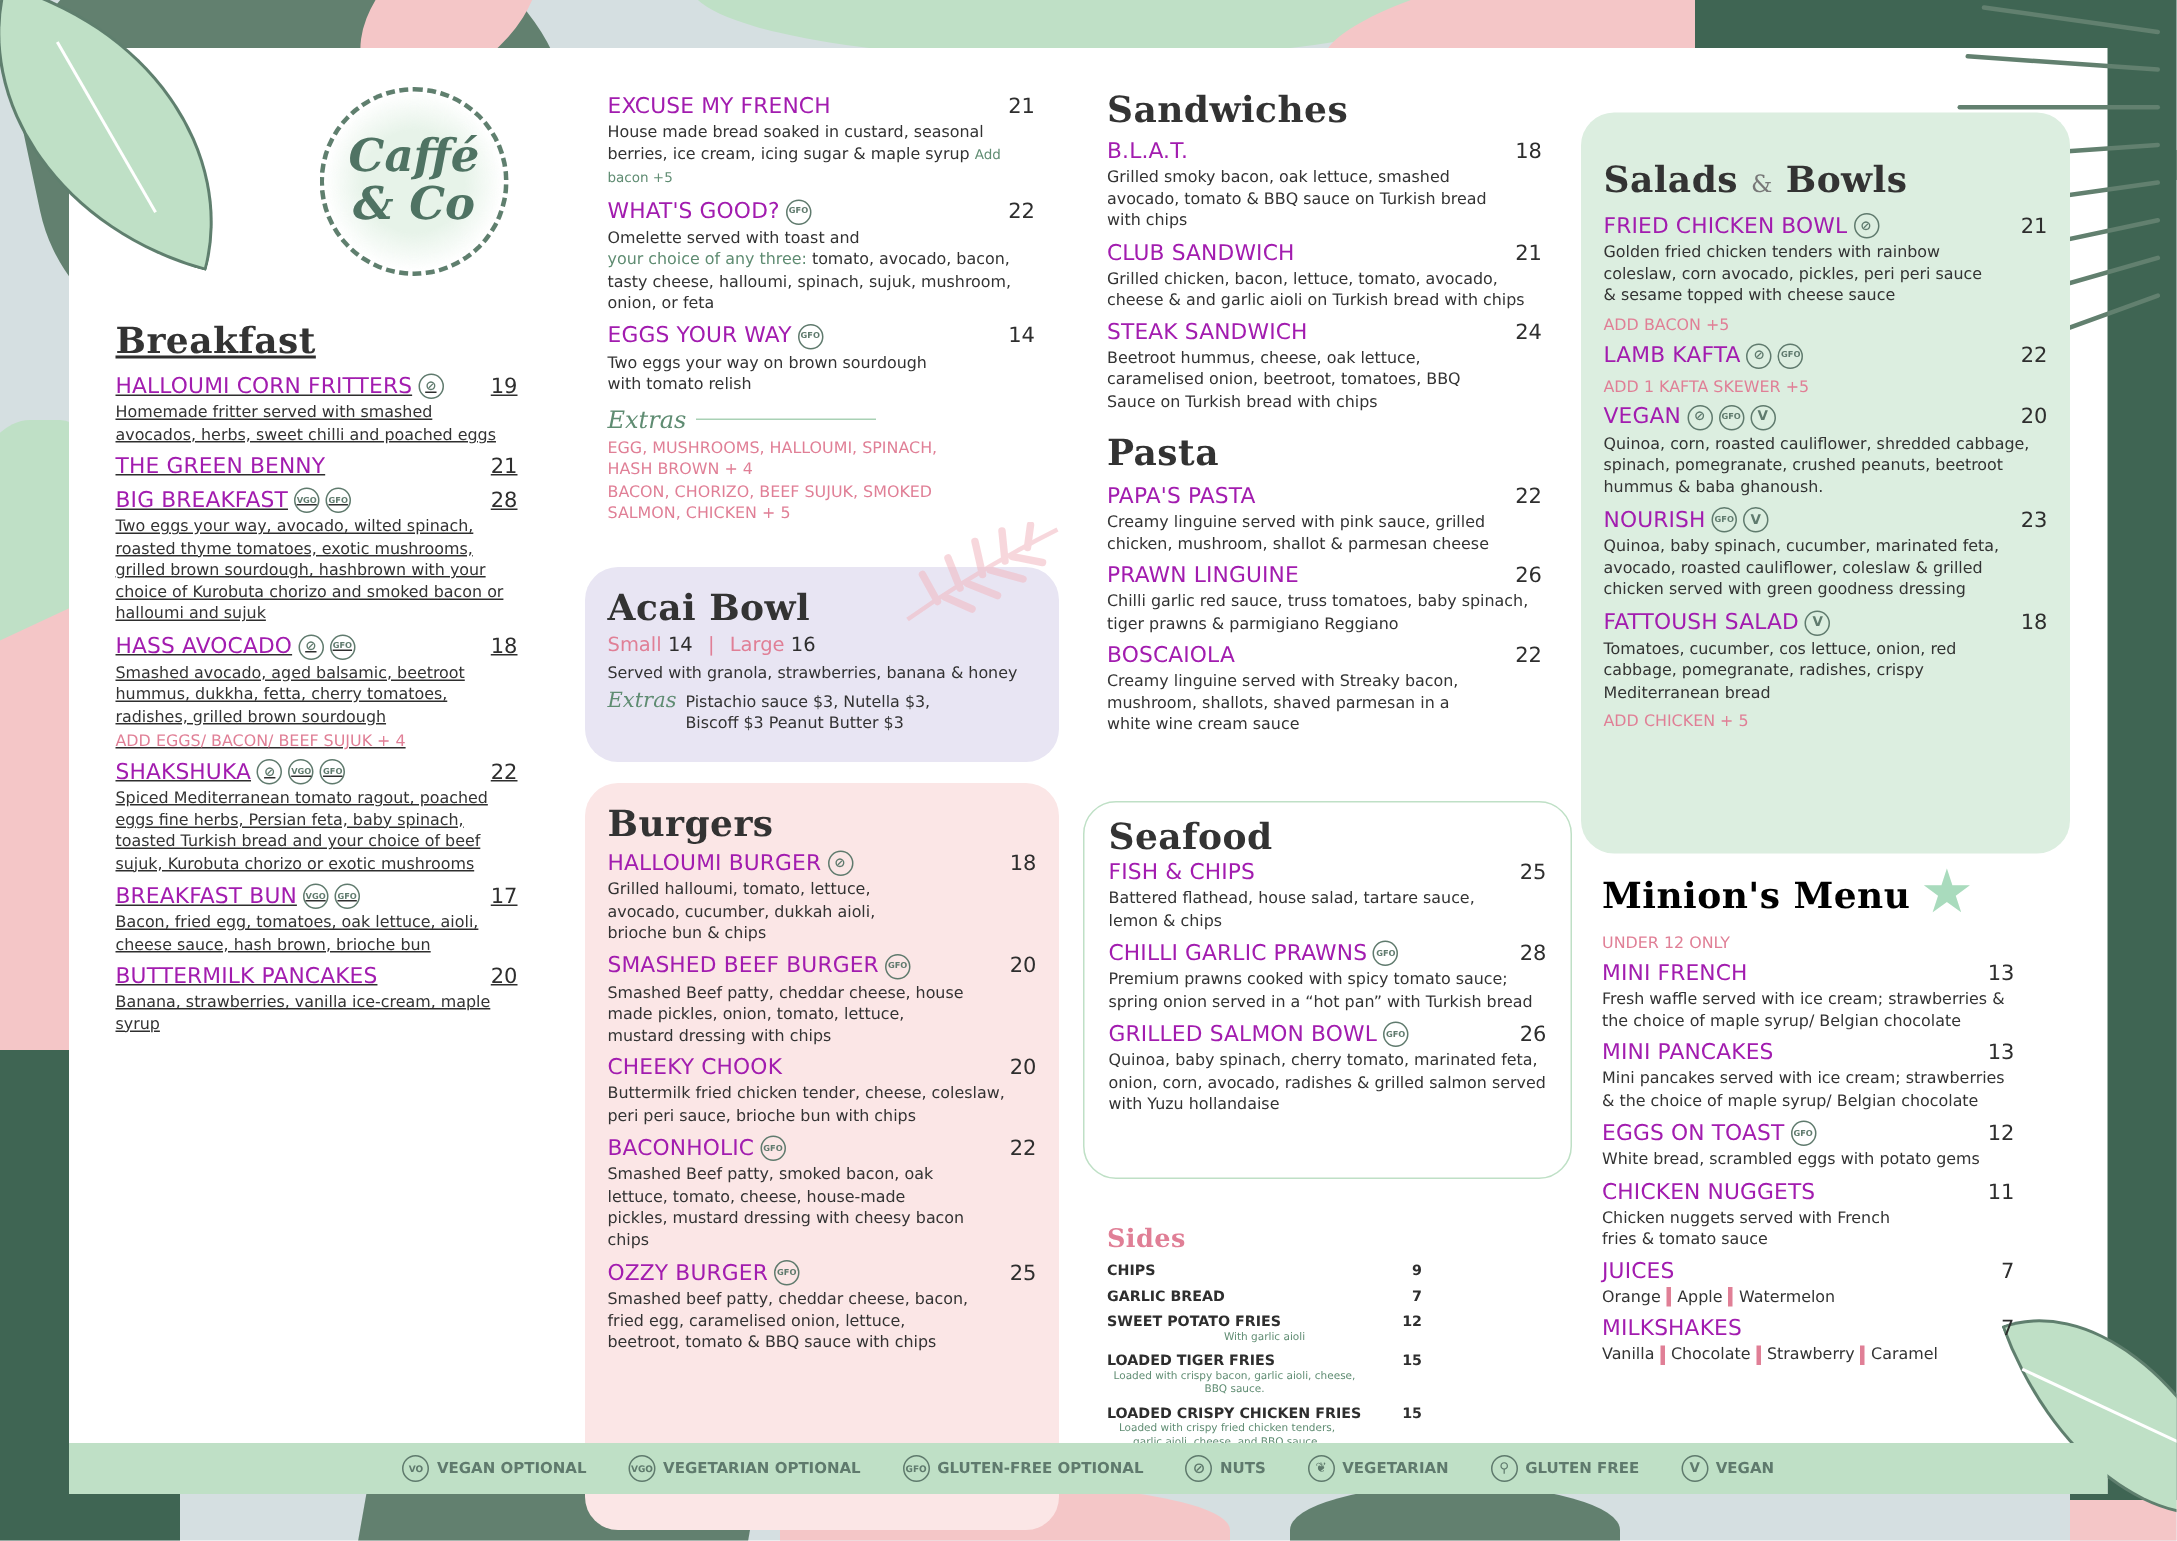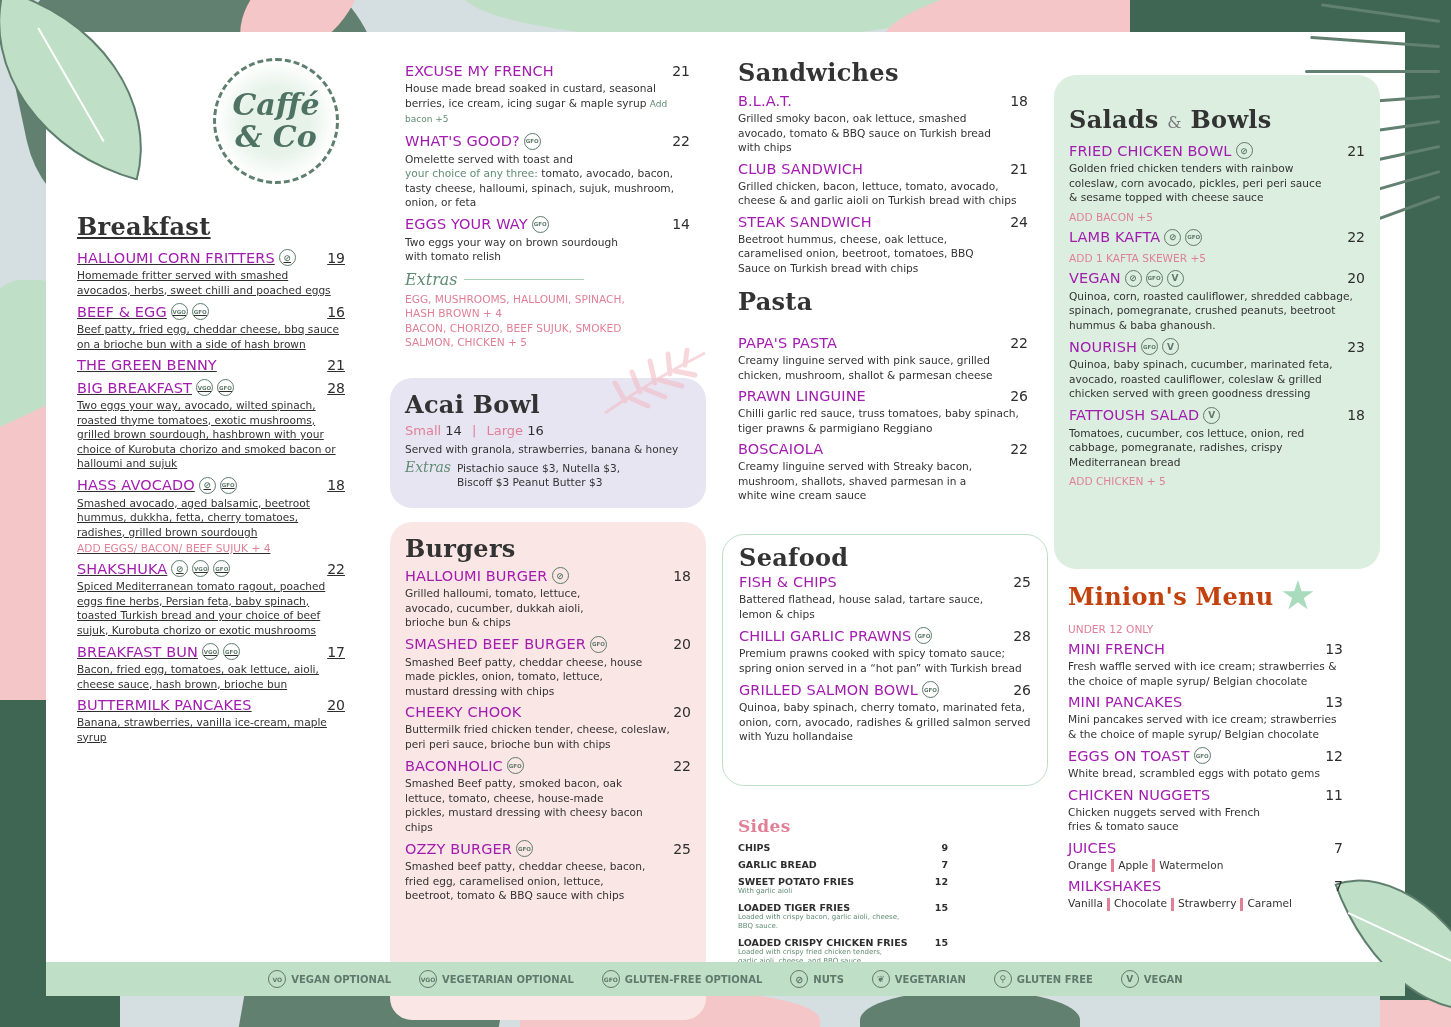--- a/index.html
+++ b/index.html
@@ -87,21 +87,21 @@
   .col1 { left: 77px; top: 212px; width: 268px; text-decoration: underline; }
   .col2 { left: 405px; top: 63px; width: 285px; }
   .col3 { left: 738px; top: 58px; width: 290px; }
   .card-acai { position: absolute; left: 390px; top: 378px; width: 316px; height: 130px; background: #e8e5f3; border-radius: 22px; padding: 12px 15px; }
   .card-burgers { position: absolute; left: 390px; top: 522px; width: 316px; height: 498px; background: #fbe6e6; border-radius: 22px; padding: 12px 15px; }
   .card-seafood { position: absolute; left: 722px; top: 534px; width: 326px; height: 252px; background: #ffffff; border: 1.5px solid #bfe0c6; border-radius: 22px; padding: 8px 16px; }
   .card-salads { position: absolute; left: 1054px; top: 75px; width: 326px; height: 494px; background: #dceee0; border-radius: 22px; padding: 30px 15px; }
   .minion { position: absolute; left: 1068px; top: 582px; width: 275px; }
   .sides { position: absolute; left: 738px; top: 816px; width: 210px; }
   .side-row { display: flex; justify-content: space-between; font-size: 9.5px; font-weight: bold; color: #2e2e2e; margin-top: 6px; }
-  .side-sub { font-size: 7px; color: #5f8c72; line-height: 9px; }
+  .side-sub { font-size: 7px; color: #5f8c72; line-height: 9px; text-align: center; }
   .star { position: absolute; left: 1280px; top: 575px; font-size: 40px; color: #a9dbbd; line-height: 1; }
   .sep { display: inline-block; width: 3px; height: 13px; background: #e07f96; margin: 0 4px; vertical-align: middle; }
 </style>
 </head>
 <body>
 
 <div class="bg">
   <div class="shape s1"></div>
   <div class="shape s2"></div>
   <div class="shape s3"></div>
@@ -144,31 +144,20 @@
     <div class="item-head">
       <div class="item-name-wrap">
           <span class="item-name">HALLOUMI CORN FRITTERS</span>
           <span class="badge icon">⊘</span>
         </div>
       <span class="item-price">19</span>
     </div>
     <div class="item-desc">Homemade fritter served with smashed avocados, herbs, sweet chilli and poached eggs</div>
   </div>
 
-  <div class="item">
-    <div class="item-head">
-      <div class="item-name-wrap">
-          <span class="item-name">BEEF &amp; EGG</span>
-          <span class="badge">VGO</span>
-          <span class="badge">GFO</span>
-        </div>
-      <span class="item-price">16</span>
-    </div>
-    <div class="item-desc">Beef patty, fried egg, cheddar cheese, bbq sauce on a brioche bun with a side of hash brown</div>
-  </div>
 
   <div class="item">
     <div class="item-head">
       <div class="item-name-wrap">
           <span class="item-name">THE GREEN BENNY</span>
         </div>
       <span class="item-price">21</span>
     </div>
   </div>
 
@@ -370,21 +359,21 @@
     <div class="item-desc">Grilled chicken, bacon, lettuce, tomato, avocado, cheese &amp; and garlic aioli on Turkish bread with chips</div>
   </div>
   <div class="item">
     <div class="item-head">
         <span class="item-name">STEAK SANDWICH</span>
         <span class="item-price">24</span>
       </div>
     <div class="item-desc" style="width:240px">Beetroot hummus, cheese, oak lettuce, caramelised onion, beetroot, tomatoes, BBQ Sauce on Turkish bread with chips</div>
   </div>
 
-  <div class="section-title" style="margin:12px 0 19px">Pasta</div>
+  <div class="section-title" style="margin:12px 0 7px">Pasta</div>
 
   <div class="item">
     <div class="item-head">
         <span class="item-name">PAPA'S PASTA</span>
         <span class="item-price">22</span>
       </div>
     <div class="item-desc" style="width:260px">Creamy linguine served with pink sauce, grilled chicken, mushroom, shallot &amp; parmesan cheese</div>
   </div>
   <div class="item">
     <div class="item-head">
@@ -534,21 +523,21 @@
         </div>
       <span class="item-price">18</span>
     </div>
     <div class="item-desc" style="width:245px">Tomatoes, cucumber, cos lettuce, onion, red cabbage, pomegranate, radishes, crispy Mediterranean bread</div>
     <div class="addon" style="margin-top:6px">ADD CHICKEN + 5</div>
   </div>
 </div>
 
 <div class="star">★</div>
 <div class="minion">
-  <div class="section-title" style="color:#c2410c">Minion's Menu</div>
+  <div class="section-title" style="color:#000000">Minion's Menu</div>
   <div class="addon" style="margin:12px 0 6px">UNDER 12 ONLY</div>
 
   <div class="item">
     <div class="item-head">
         <span class="item-name">MINI FRENCH</span>
         <span class="item-price">13</span>
       </div>
     <div class="item-desc">Fresh waffle served with ice cream; strawberries &amp; the choice of maple syrup/ Belgian chocolate</div>
   </div>
   <div class="item">

